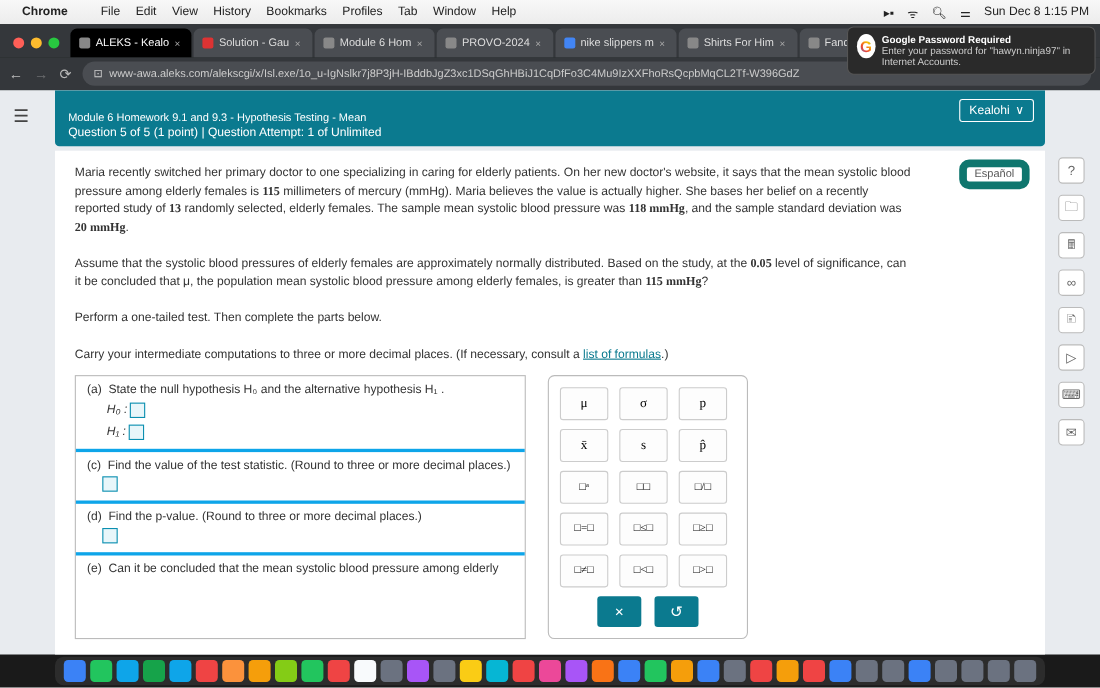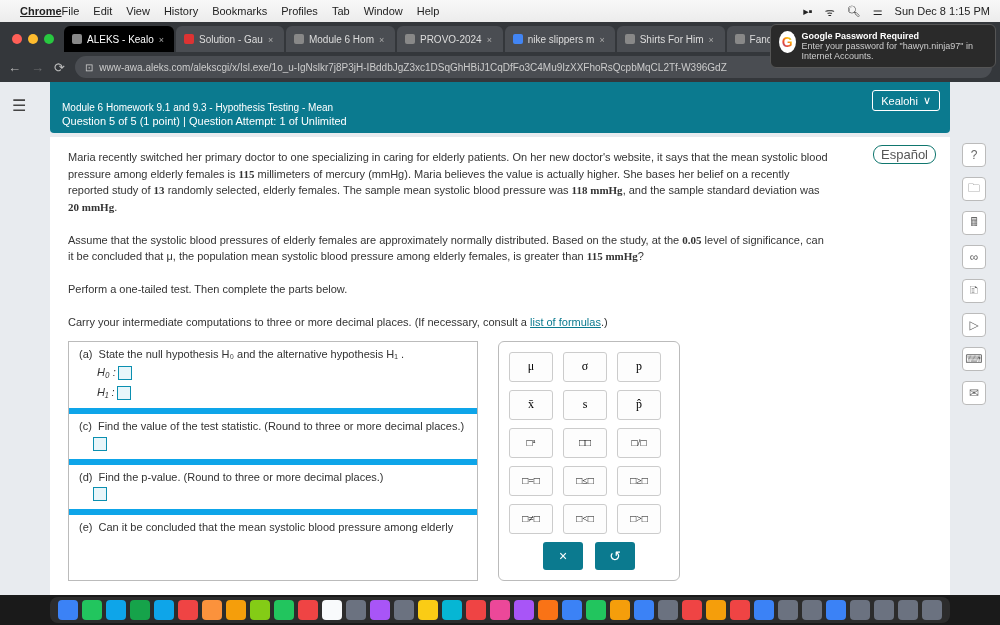--- a/index.html
+++ b/index.html
@@ -1,21 +1,21 @@
 <!DOCTYPE html>
 <html><head>
 <meta charset="utf-8">
 <style>
 * { margin: 0; padding: 0; box-sizing: border-box; font-family: -apple-system, BlinkMacSystemFont, "Segoe UI", Arial, sans-serif; }
 body { width: 1000px; height: 625px; background: #1a1a1a; overflow: hidden; position: relative; }
 
 
 .menubar { height: 22px; background: linear-gradient(#f8f8f8,#ececec); display: flex; align-items: center; padding: 0 10px; font-size: 11px; color: #222; }
 .menubar .apple { font-size: 13px; margin-right: 10px; }
-.menubar .app { font-weight: 600; margin-right: 0; text-decoration: underline; }
+.menubar .app { font-weight: 600; margin-right: 30px; }
 .menubar .mitem { margin-right: 14px; }
 .menubar .right { margin-left: auto; display: flex; gap: 12px; align-items: center; }
 
 
 .tabstrip { height: 30px; background: #34373b; display: flex; align-items: flex-end; padding-left: 8px; position: relative; }
 .traffic { display: flex; gap: 6px; align-items: center; margin: 0 10px 8px 4px; }
 .tl { width: 10px; height: 10px; border-radius: 50%; }
 .tl.r{background:#ff5f57}.tl.y{background:#febc2e}.tl.g{background:#28c840}
 .tab { height: 26px; background: #4a4d52; color: #ddd; font-size: 10px; display: flex; align-items: center; padding: 0 8px; border-radius: 6px 6px 0 0; margin-right: 2px; max-width: 110px; overflow: hidden; white-space: nowrap; gap: 5px; }
 .tab.active { background: #000000; color: #fff; }
@@ -32,28 +32,28 @@
 
 
 .page { position: absolute; top: 82px; left: 0; right: 0; bottom: 30px; background: #e8ebef; overflow: hidden; }
 .hwheader { background: #0b7a8f; color: #fff; margin: 0 50px; border-radius: 0 0 4px 4px; position: relative; }
 .hwheader .hamb { position: absolute; left: -38px; top: 14px; color: #444; font-size: 16px; }
 .hwline1 { font-size: 10px; padding: 20px 12px 2px; }
 .hwline2 { font-size: 11px; padding: 0 12px 6px; }
 .userchip { position: absolute; right: 10px; top: 8px; border: 1px solid #fff; border-radius: 3px; padding: 3px 8px; font-size: 11px; display: flex; gap: 5px; align-items: center; }
 
 .whitecard { background: #fff; margin: 4px 50px 0; padding: 12px 18px 80px; position: relative; min-height: 430px; }
-.esp { position: absolute; right: 14px; top: 8px; font-size: 13px; border: 1px solid #0f766e; border-radius: 9px; padding: 1px 7px; color: #555; }
+.esp { position: absolute; right: 14px; top: 8px; font-size: 10px; border: 7px solid #0f766e; border-radius: 9px; padding: 1px 7px; color: #555; }
 .prob { font-size: 11px; color: #333; line-height: 1.5; max-width: 760px; }
 .prob .v { font-family: Georgia, serif; font-weight: bold; }
 .link { color: #0b7a8f; text-decoration: underline; }
 
 .workrow { display: flex; gap: 20px; margin-top: 10px; }
 .qtable { border: 1px solid #bbb; width: 410px; font-size: 11px; color: #333; }
-.qtable .cell { border-bottom: 6px solid #0ea5e9; padding: 6px 10px; }
+.qtable .cell { border-bottom: 3px solid #0ea5e9; padding: 6px 10px; }
 .qtable .cell:last-child { border-bottom: none; }
 .hline { font-style: italic; font-family: Georgia, serif; margin: 6px 0 2px 18px; }
 .ibox { display: inline-block; width: 14px; height: 14px; border: 1px solid #0b8fb0; background: #e8f6fa; vertical-align: middle; }
 .choose { border: 1px solid #888; padding: 2px 6px; display: inline-flex; align-items: center; gap: 6px; margin: 4px 0 2px 14px; font-size: 10px; }
 .palette { border: 1px solid #bbb; border-radius: 6px; padding: 10px; width: 182px; background: #fff; align-self: flex-start; }
 .prow { display: flex; gap: 10px; margin-bottom: 8px; justify-content: flex-start; }
 .pbtn { width: 44px; height: 30px; border: 1px solid #ccc; border-radius: 3px; display: flex; align-items: center; justify-content: center; font-size: 12px; font-family: Georgia, serif; background: #fdfdfd; }
 .pbtn.tiny { font-size: 10px; }
 .pactrow { display: flex; gap: 12px; justify-content: center; margin-top: 4px; }
 .pact { width: 40px; height: 28px; border-radius: 3px; display: flex; align-items: center; justify-content: center; color: #fff; font-size: 14px; }

